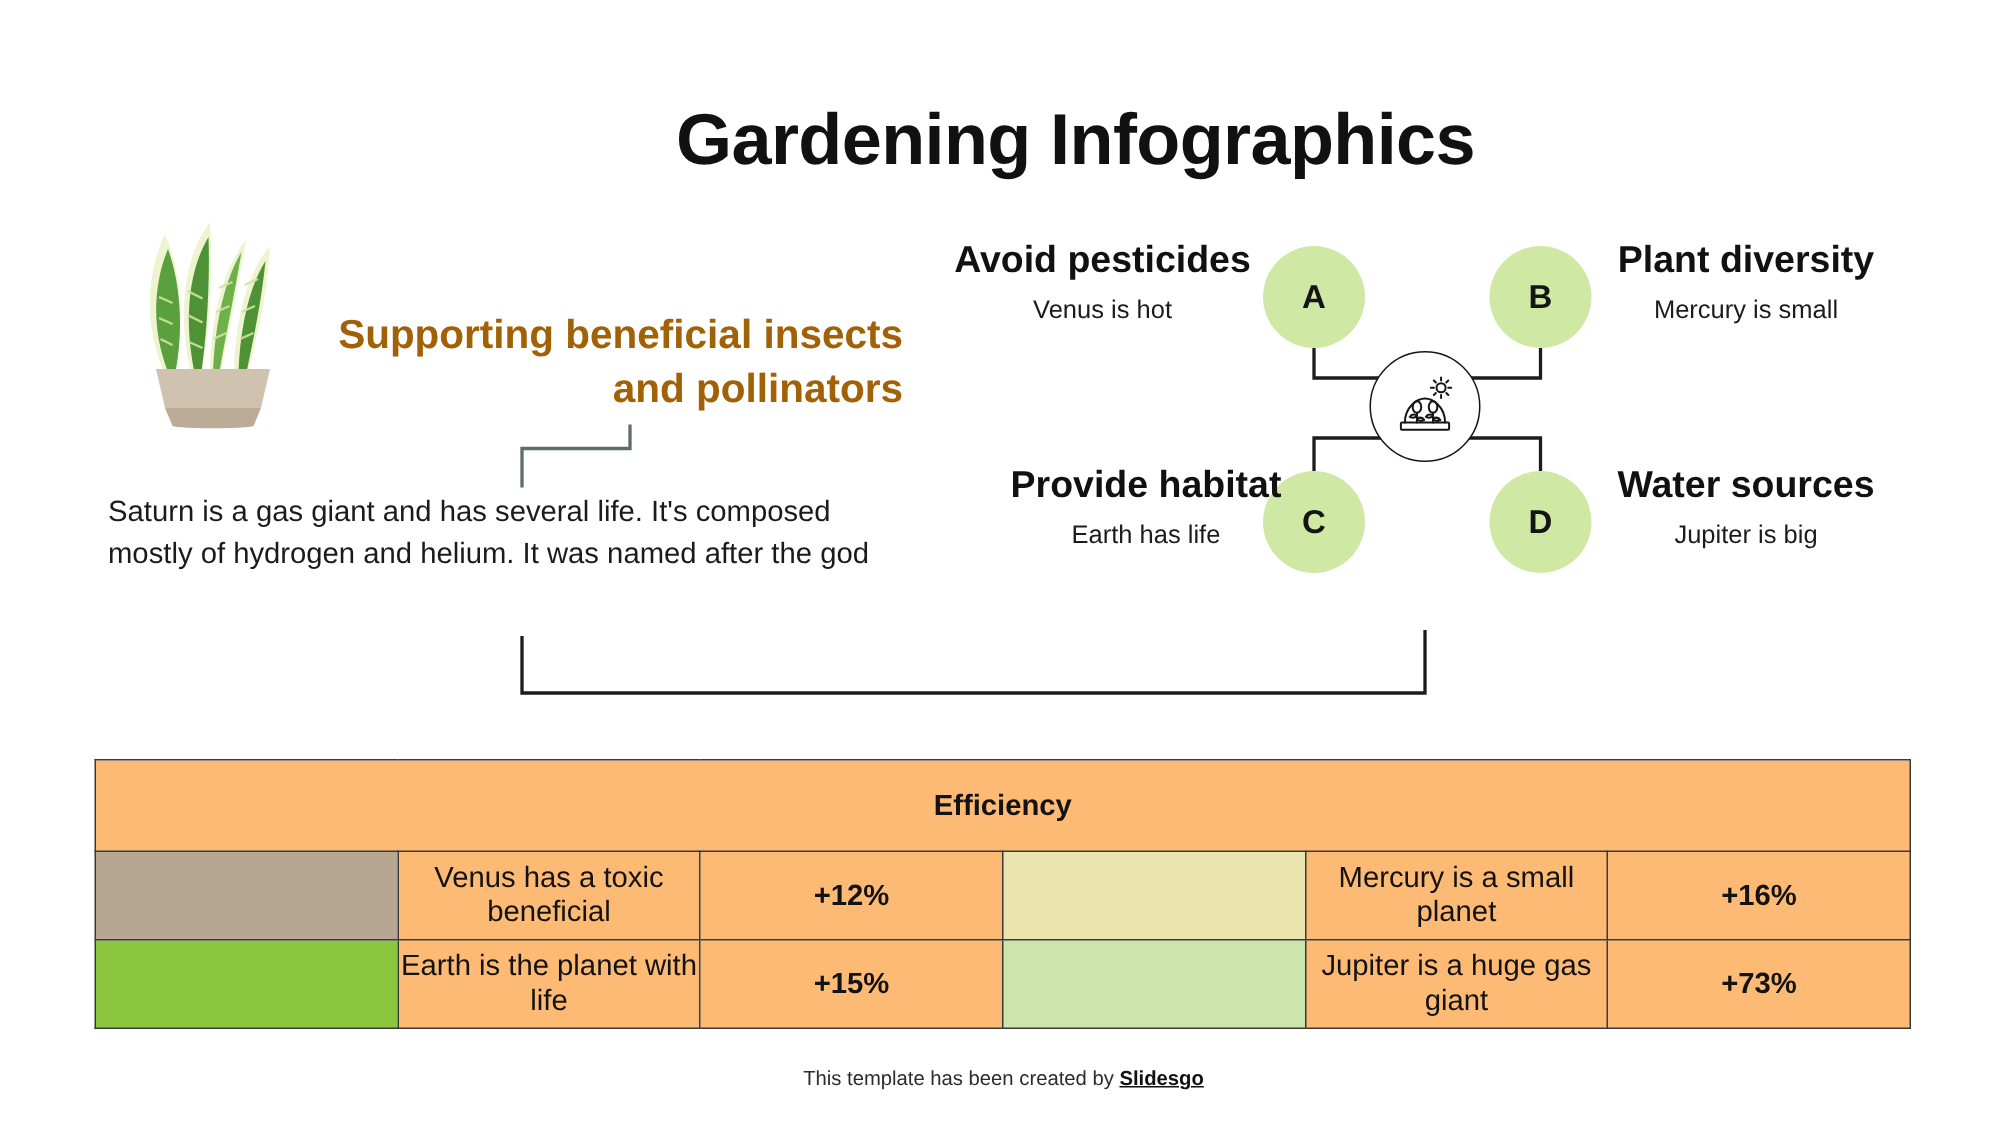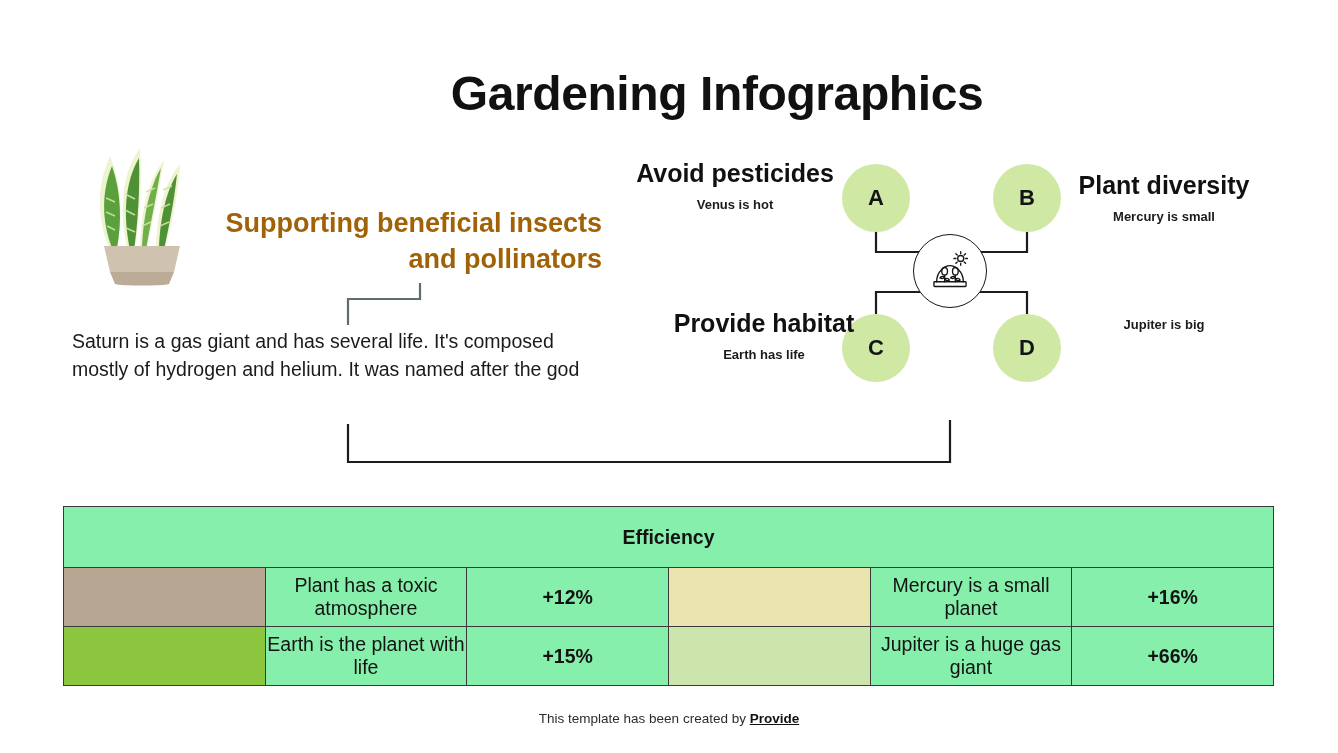--- a/index.html
+++ b/index.html
@@ -121,45 +121,45 @@
     text-align: center;
   }
   .quad-title {
     font-size: 25px;
     font-weight: 700;
     line-height: 1.2;
     color: #111111;
   }
   .quad-sub {
     margin-top: 9px;
-    font-size: 13px;
-    font-weight: 700;
+    font-size: 17px;
+    font-weight: 400;
     color: #1b1b1b;
   }
   .quad-tl { left: 610px; top: 158px; }
-  .quad-tr { left: 1039px; top: 170px; }
+  .quad-tr { left: 1039px; top: 158px; }
   .quad-bl { left: 639px; top: 308px; }
   .quad-br { left: 1039px; top: 308px; }
 
   
   .eff-table {
     position: absolute;
     left: 63px;
     top: 506px;
     width: 1211px;
     border-collapse: collapse;
     table-layout: fixed;
   }
   .eff-table td {
     border: 1.4px solid #3a3a3a;
     padding: 0;
     height: 58px;
     font-size: 19.5px;
     color: #131313;
-    background: #86efac;
+    background: #fdba74;
   }
   .eff-head {
     height: 60px !important;
     text-align: center;
     font-size: 25px;
     font-weight: 700;
     color: #111111;
   }
   .sw { width: 60px; }
   .txt {
@@ -304,44 +304,45 @@
     <div class="quad-title">Plant diversity</div>
     <div class="quad-sub">Mercury is small</div>
   </div>
 
   <div class="quad quad-bl">
     <div class="quad-title">Provide habitat</div>
     <div class="quad-sub">Earth has life</div>
   </div>
 
   <div class="quad quad-br">
+    <div class="quad-title">Water sources</div>
     <div class="quad-sub">Jupiter is big</div>
   </div>
 
   <table class="eff-table">
     <tbody>
       <tr>
         <td class="eff-head" colspan="6">Efficiency</td>
       </tr>
       <tr>
         <td class="sw" style="background: rgb(182, 166, 146);"></td>
-        <td class="txt">Plant has a toxic atmosphere</td>
+        <td class="txt">Venus has a toxic beneficial</td>
         <td class="pct">+12%</td>
         <td class="sw" style="background: rgb(234, 228, 174);"></td>
         <td class="txt">Mercury is a small planet</td>
         <td class="pct">+16%</td>
       </tr>
       <tr>
         <td class="sw" style="background: rgb(140, 198, 63);"></td>
         <td class="txt">Earth is the planet with life</td>
         <td class="pct">+15%</td>
         <td class="sw" style="background: rgb(204, 229, 173);"></td>
         <td class="txt">Jupiter is a huge gas giant</td>
-        <td class="pct">+66%</td>
+        <td class="pct">+73%</td>
       </tr>
     </tbody>
   </table>
 
   <div class="footer">
-    <span>This template has been created by </span><b>Provide</b>
+    <span>This template has been created by </span><b>Slidesgo</b>
   </div>
 
 </div>
 
 </body></html>

